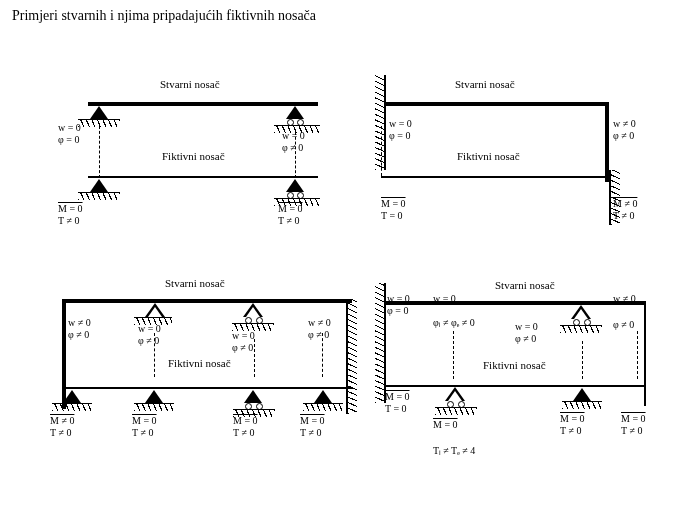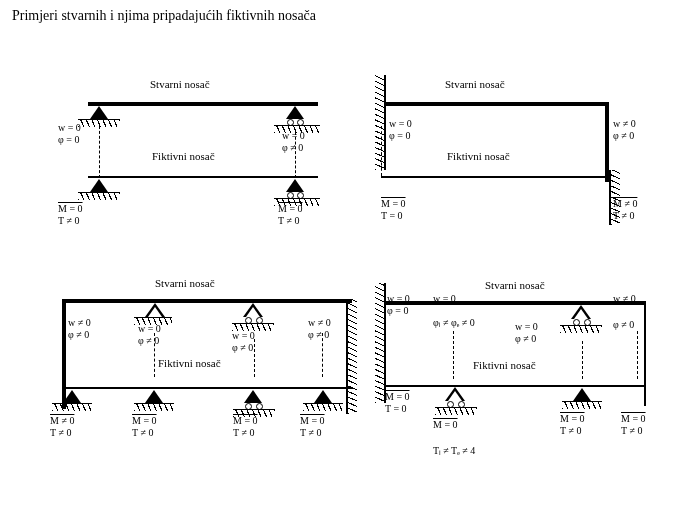--- a/index.html
+++ b/index.html
@@ -38,20 +38,21 @@
     font-size:10px;
     font-family:"Liberation Serif", serif;
     line-height:1.15;
     white-space:nowrap;
   }
   .cap{
     position:absolute;
     font-size:11px;
     font-family:"Liberation Serif", serif;
     white-space:nowrap;
+    margin-left:10px;
   }
   
   .tri{
     position:absolute;
     width:0;height:0;
     border-left:9px solid transparent;
     border-right:9px solid transparent;
     border-bottom:13px solid #000;
   }
   .tri-o{

